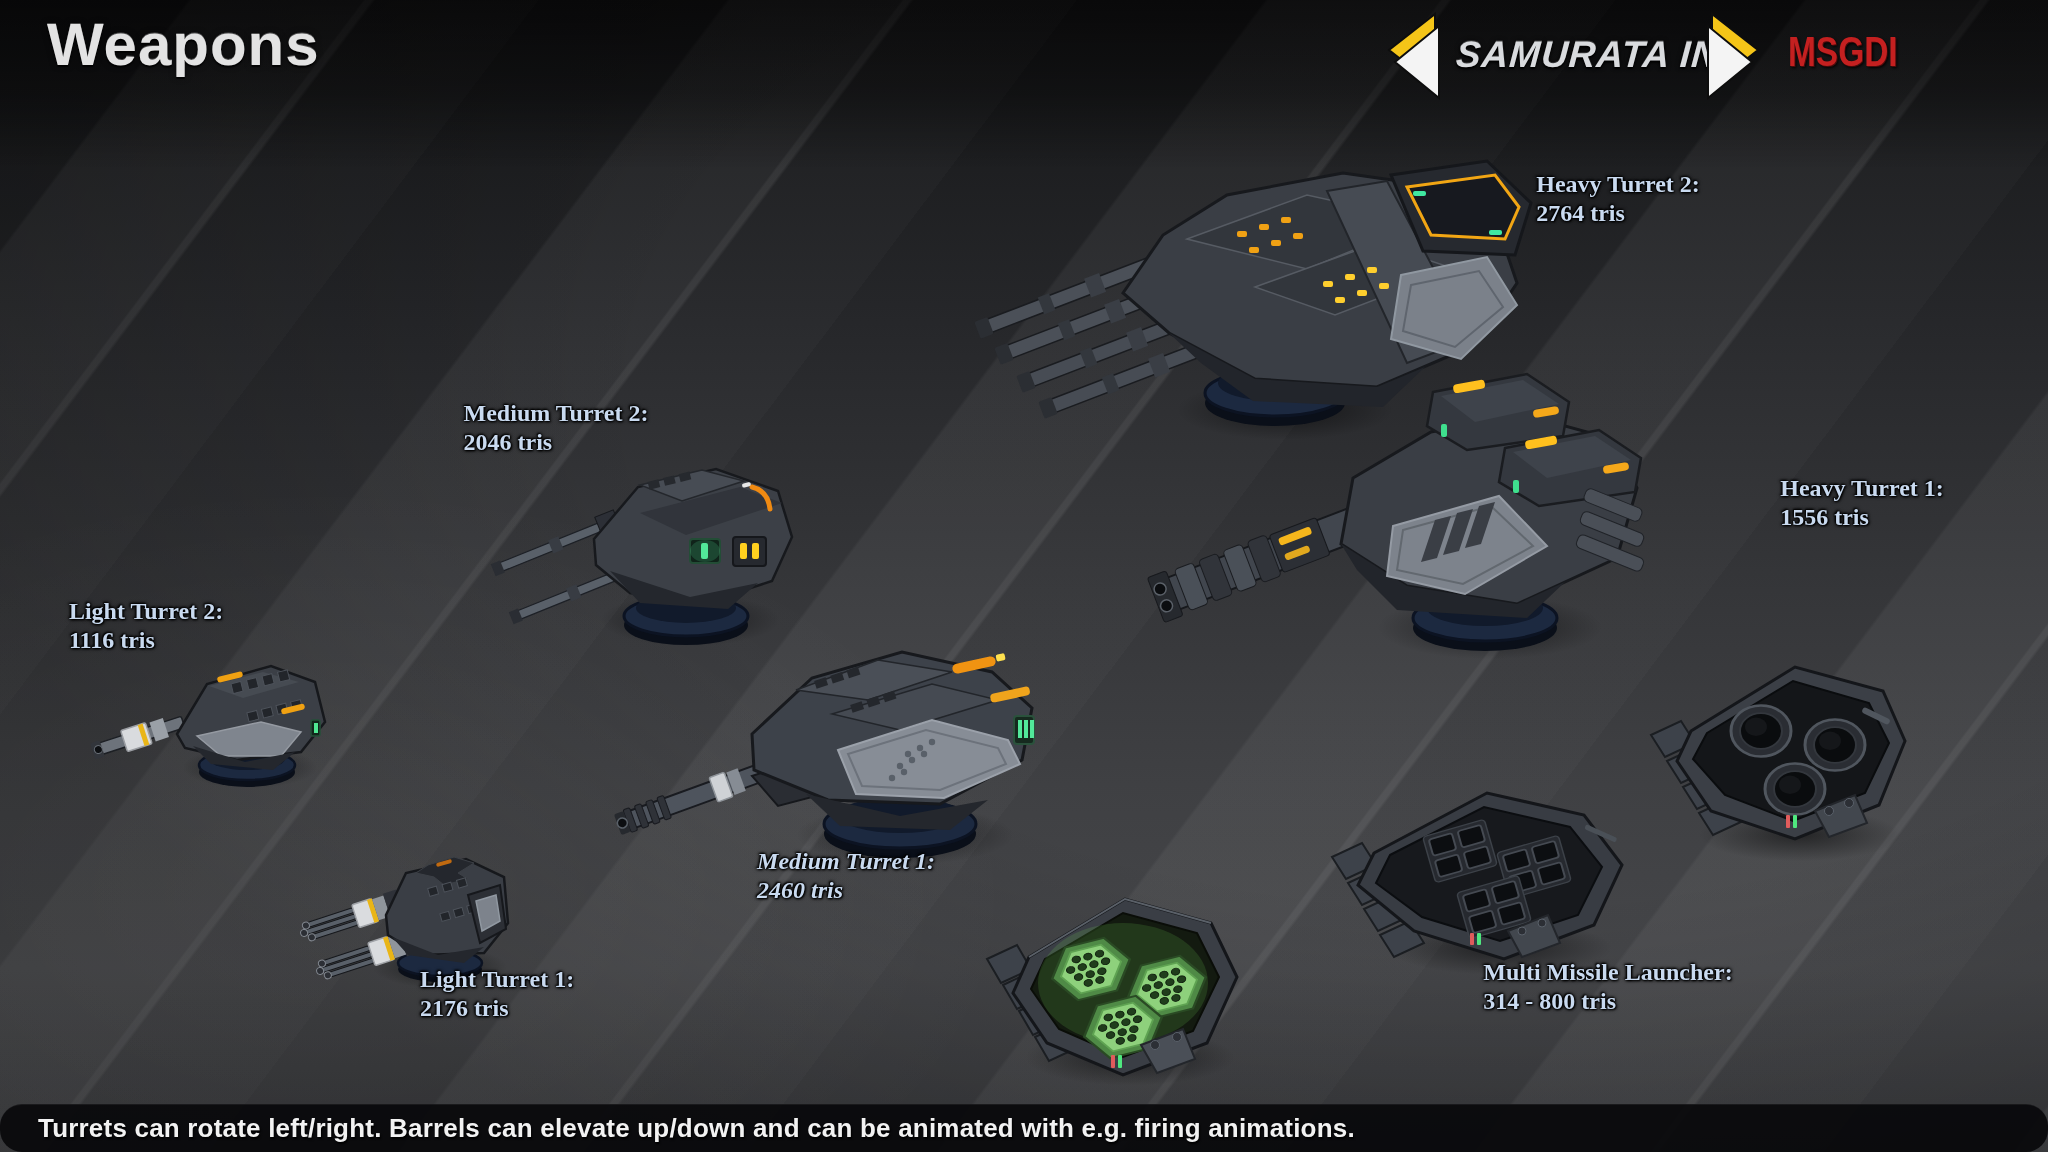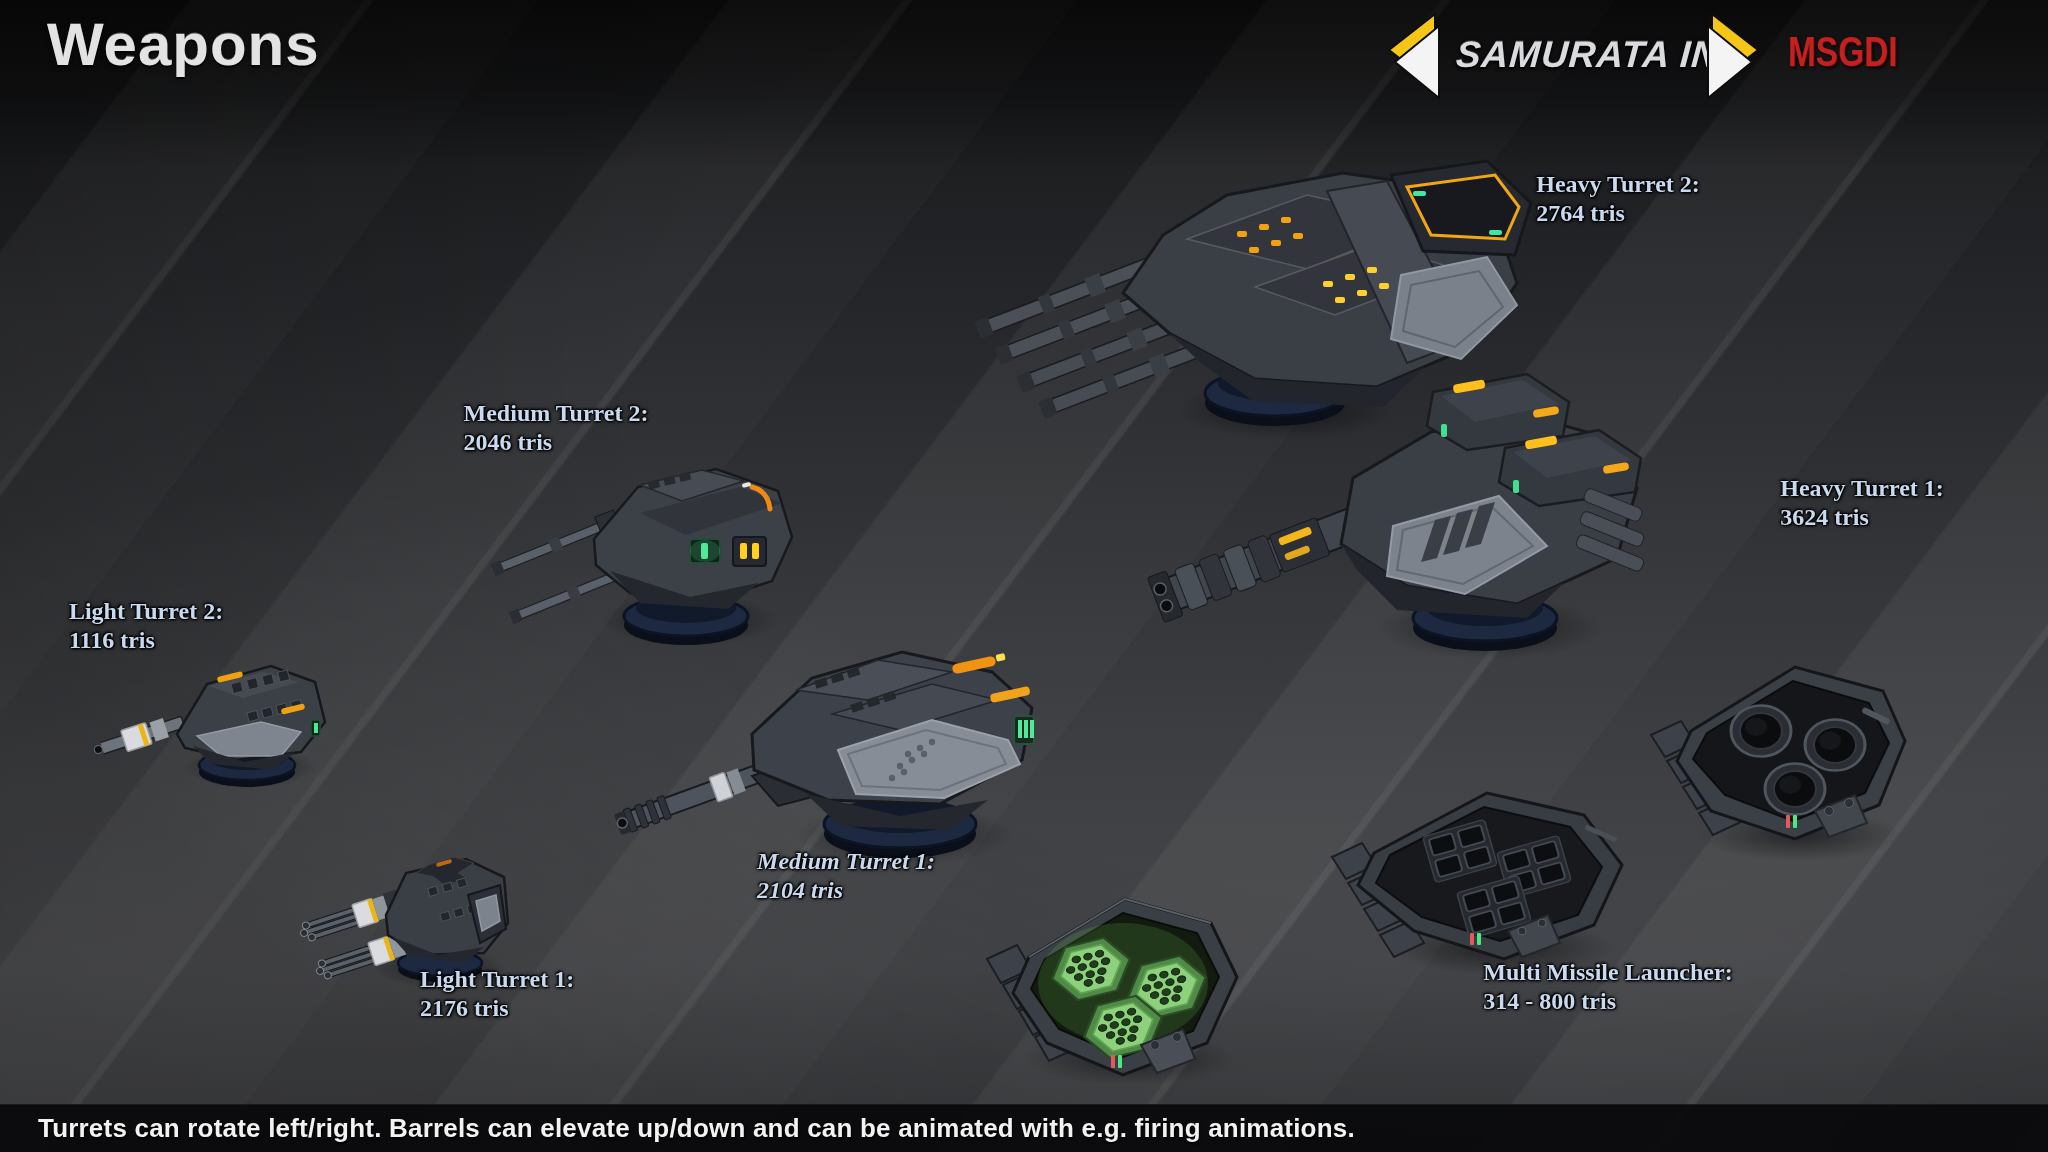--- a/index.html
+++ b/index.html
@@ -54,20 +54,21 @@
     text-align:left;white-space:nowrap;
     font-family:"Liberation Serif",serif;
     font-size:24px;font-weight:700;line-height:29px;color:#c9daf0;
     text-shadow:0 0 3px #000,0 0 4px #000,1px 1px 2px #000,-1px -1px 2px #000;
   }
   .footer-bar{
     position:absolute;left:0;bottom:0;width:100%;height:47px;
     background:rgba(9,9,11,0.93);
     display:flex;align-items:center;
     border-top:1px solid rgba(255,255,255,0.06);
+    border-radius:22px;
   }
   .footer-bar p{
     margin:0 0 0 38px;font-size:26px;font-weight:700;color:#f2f2f2;
     letter-spacing:0.2px;text-shadow:1px 2px 2px #000;
   }
 </style>
 </head>
 <body>
 
 <div class="stage">
@@ -570,29 +571,29 @@
       </g>
     </svg>
   </figure>
 
   <div class="model-label" style="left:1618px;top:170px;">
     <div>Heavy Turret 2:</div>
     <div>2764 tris</div>
   </div>
   <div class="model-label" style="left:1862px;top:474px;">
     <div>Heavy Turret 1:</div>
-    <div>3624 tris</div>
+    <div>1556 tris</div>
   </div>
   <div class="model-label" style="left:556px;top:399px;">
     <div>Medium Turret 2:</div>
     <div>2046 tris</div>
   </div>
   <div class="model-label" style="left:846px;top:847px;font-style:italic;">
     <div>Medium Turret 1:</div>
-    <div>2104 tris</div>
+    <div>2460 tris</div>
   </div>
   <div class="model-label" style="left:146px;top:597px;">
     <div>Light Turret 2:</div>
     <div>1116 tris</div>
   </div>
   <div class="model-label" style="left:497px;top:965px;">
     <div>Light Turret 1:</div>
     <div>2176 tris</div>
   </div>
   <div class="model-label" style="left:1608px;top:958px;">

